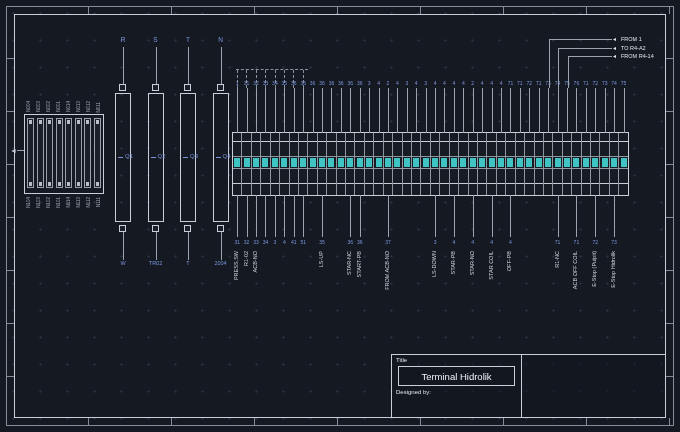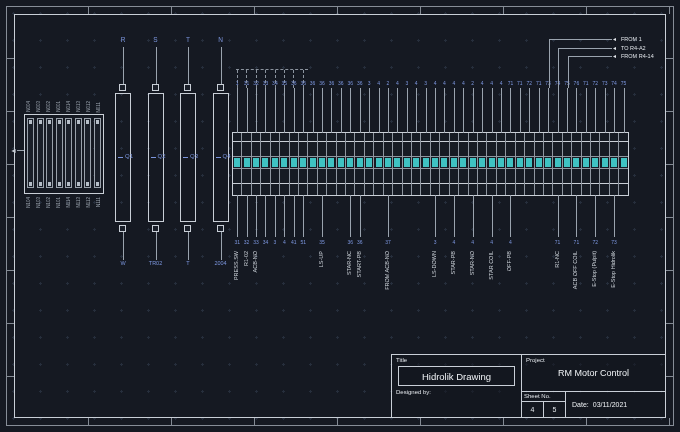--- a/index.html
+++ b/index.html
@@ -740,38 +740,19 @@
       <div class="h" style="left: 568px; top: 56px; width: 44px;"></div>
       <div class="v" style="left: 568px; top: 56px; height: 32px;"></div>
       <div class="ann-arrow" style="left: 612px; top: 54px;">◄</div>
       <div class="ann-label" style="left: 621px; top: 54px;">FROM R4-14</div>
     </div>
 
   <div class="title-block">
     <div class="tb-left">
       <div class="tb-small">Title</div>
       <div class="tb-titlebox">
-        <span>Hidrolik Drawing</span>
+        <span>Terminal Hidrolik</span>
       </div>
       <div class="tb-small">Designed by:</div>
     </div>
-    <div class="tb-right">
-      <div class="tb-project">
-        <div class="tb-small">Project</div>
-        <div class="tb-projname">RM Motor Control</div>
-      </div>
-      <div class="tb-bottom">
-        <div class="tb-sheet">
-          <div class="tb-small">Sheet No.</div>
-          <div class="tb-sheetcells">
-            <span>4</span>
-            <span>5</span>
-          </div>
-        </div>
-        <div class="tb-date">
-          <span>Date:</span>
-          <span>03/11/2021</span>
-        </div>
-      </div>
-    </div>
   </div>
 
 </div>
 
 </body></html>

